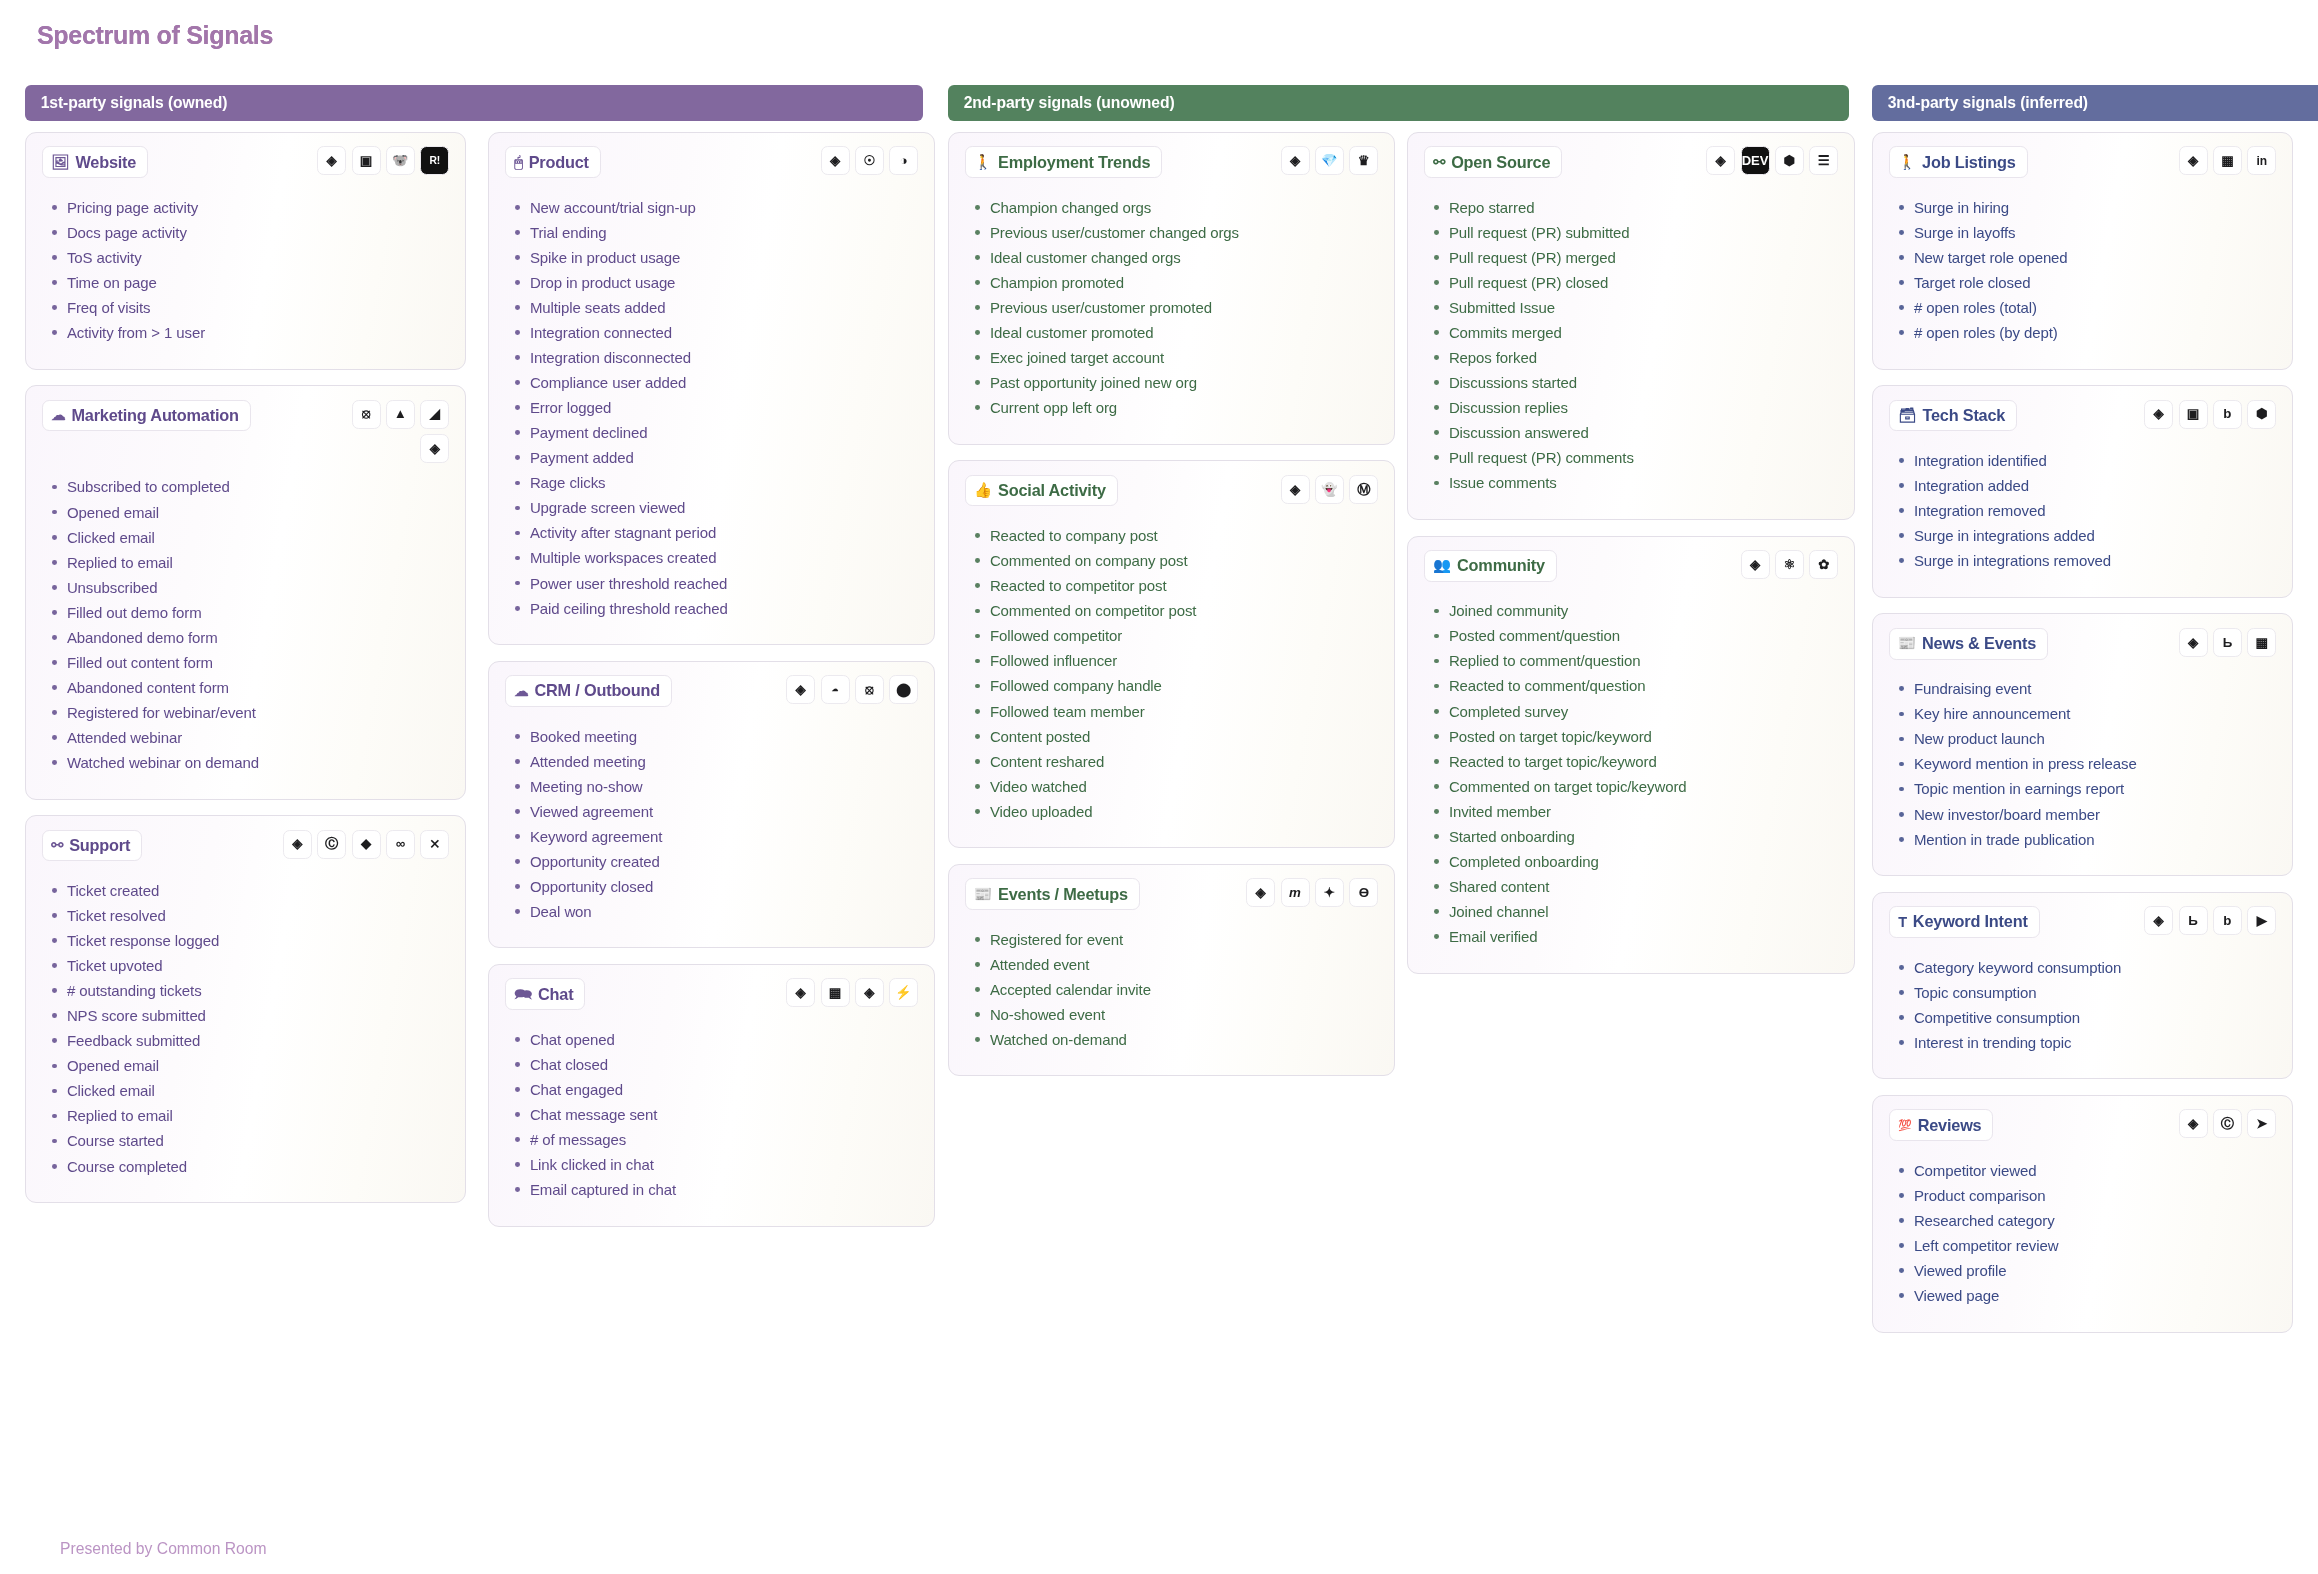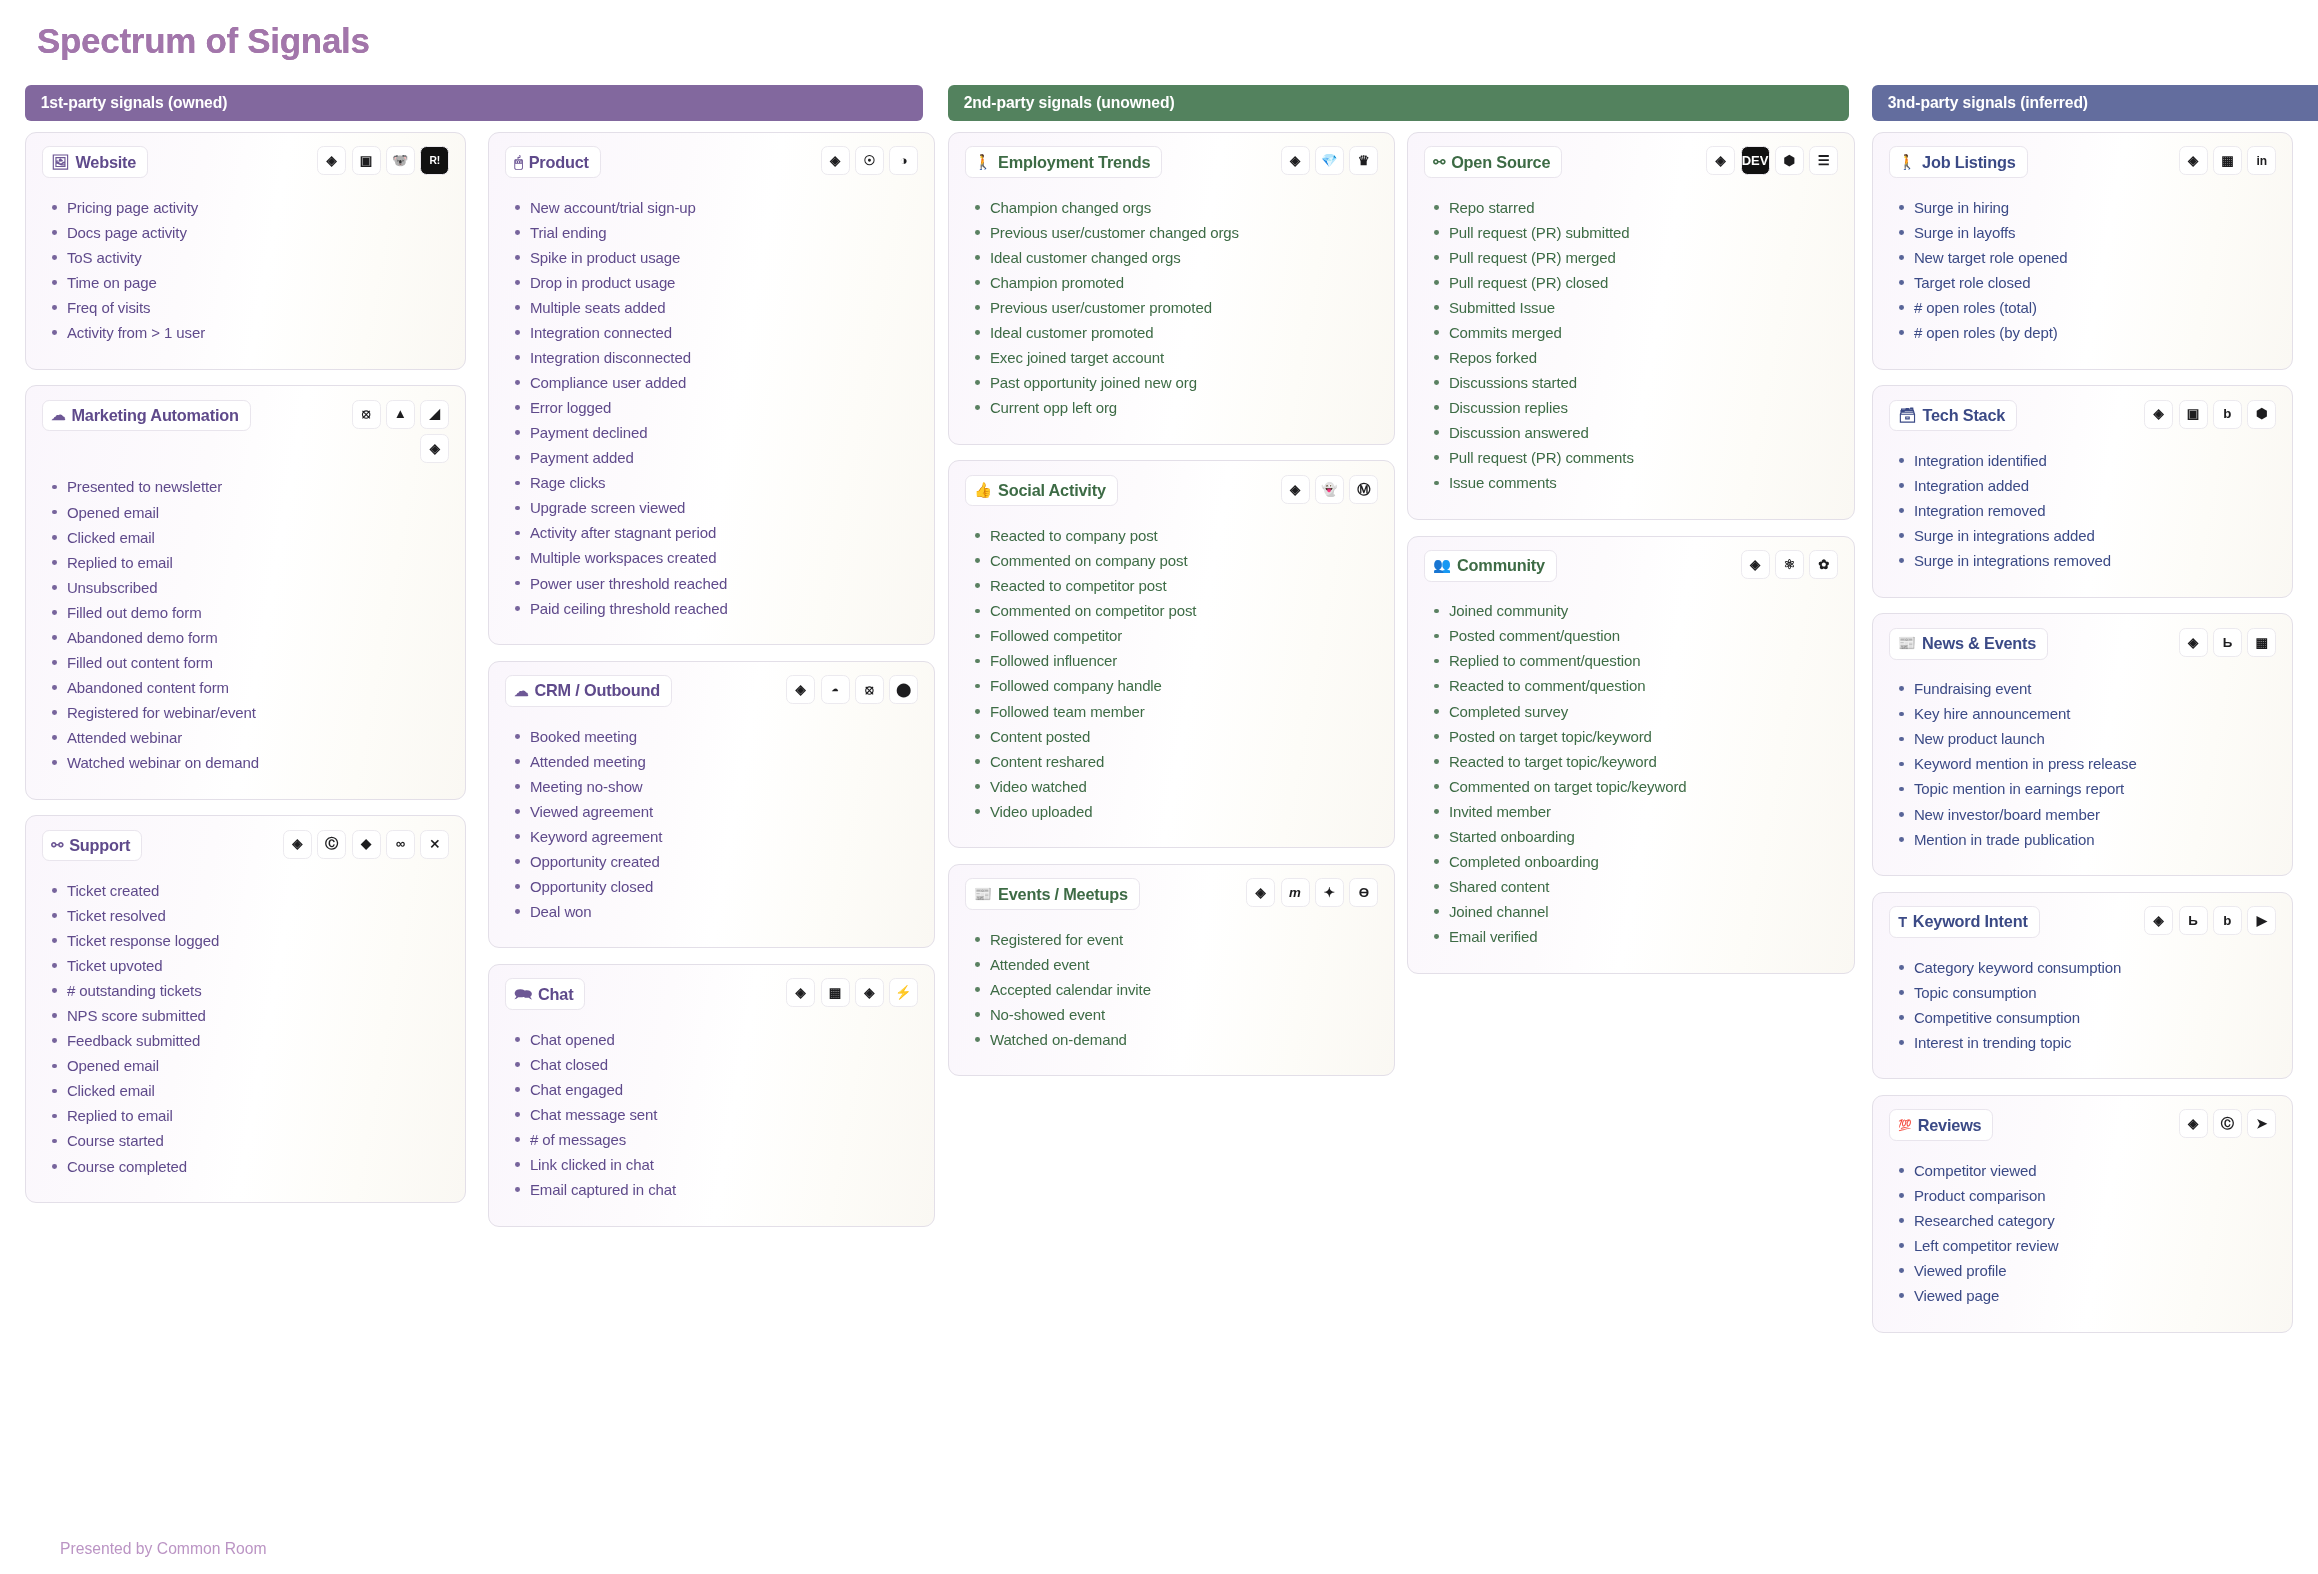--- a/index.html
+++ b/index.html
@@ -15,21 +15,21 @@
     height: 1575px;
     padding: 0;
     overflow: hidden;
   }
 
   
   .title {
     position: absolute;
     left: 37px;
     top: 20.5px;
-    font-size: 35px;
+    font-size: 25px;
     font-weight: bold;
     letter-spacing: -0.3px;
     background: linear-gradient(90deg, #9b72b5 0%, #a9749f 60%, #b07d97 100%);
     -webkit-background-clip: text;
     background-clip: text;
     color: #a276ab;
   }
 
   
   .band {
@@ -191,21 +191,21 @@
           <span>Marketing Automation</span>
         </div>
         <div class="logos" style="max-width:109px;">
           <span class="logo">⦻</span>
           <span class="logo">▲</span>
           <span class="logo">◢</span>
           <span class="logo">◈</span>
         </div>
       </div>
       <ul class="signals">
-        <li>Presented to newsletter</li>
+        <li>Subscribed to completed</li>
         <li>Opened email</li>
         <li>Clicked email</li>
         <li>Replied to email</li>
         <li>Unsubscribed</li>
         <li>Filled out demo form</li>
         <li>Abandoned demo form</li>
         <li>Filled out content form</li>
         <li>Abandoned content form</li>
         <li>Registered for webinar/event</li>
         <li>Attended webinar</li>

